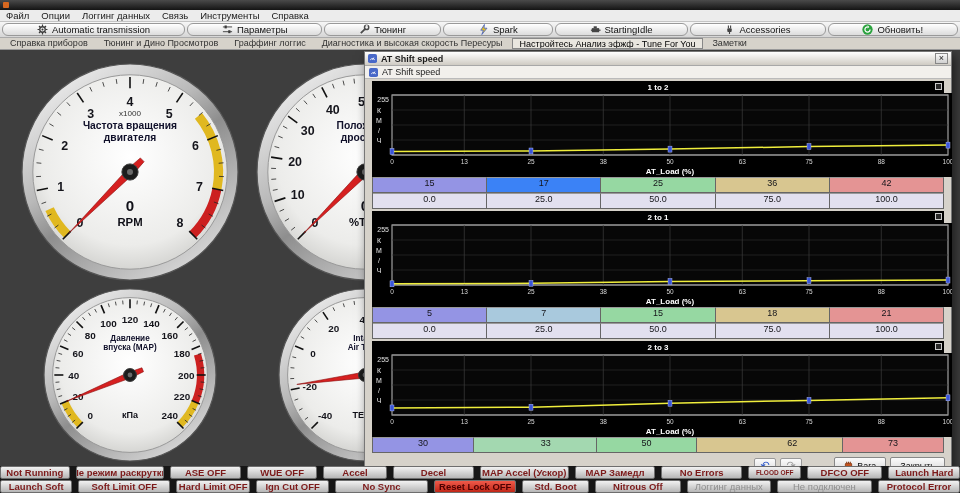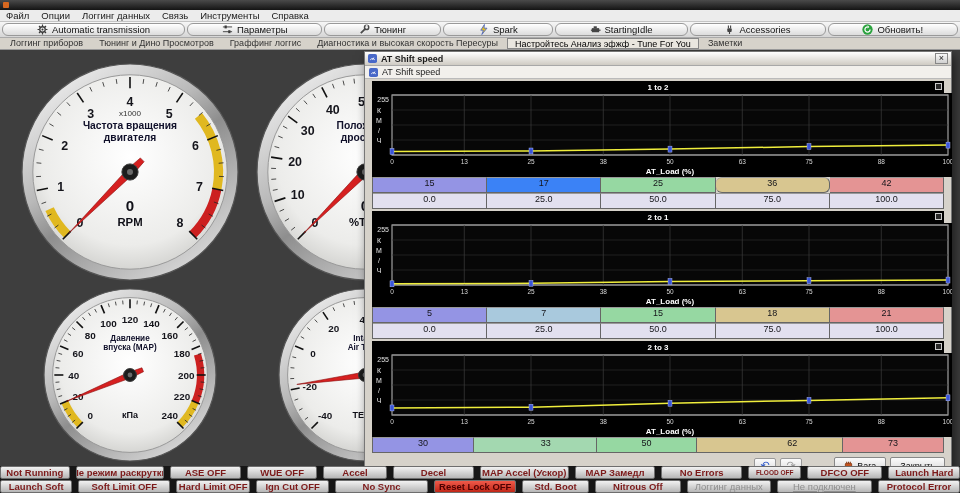--- a/index.html
+++ b/index.html
@@ -165,21 +165,21 @@
         <svg width="11" height="11" viewBox="0 0 12 12">
           <circle cx="6" cy="6" r="5.6" fill="#2ba23e"></circle>
           <path d="M8.8 6 A2.8 2.8 0 1 1 6 3.2" fill="none" stroke="#fff" stroke-width="1.3"></path>
           <polygon points="6,1.4 6,5 8,3.2" fill="#fff"></polygon>
         </svg>
       </span>
       <span>Обновить!</span>
     </div>
   </div>
 <div class="tabsbar" id="tabsbar">
-    <span class="tab">Логгинг приборов</span>
+    <span class="tab">Справка приборов</span>
     <span class="tab">Тюнинг и Дино Просмотров</span>
     <span class="tab">Граффинг логгис</span>
     <span class="tab">Диагностика и высокая скорость Пересуры</span>
     <span class="tab selected">Настройтесь Анализ эфжф - Tune For You</span>
     <span class="tab">Заметки</span>
   </div>
 
 <div class="main" id="main">
   <svg id="dashboard" width="960" height="416" viewBox="0 0 960 416">
     <defs>
@@ -512,21 +512,21 @@
             <rect x="18" y="55.470588235294116" width="4" height="6" fill="#3a55d8" stroke="#c8d2ff" stroke-width="0.4"></rect>
             <rect x="157" y="55" width="4" height="6" fill="#3a55d8" stroke="#c8d2ff" stroke-width="0.4"></rect>
             <rect x="296" y="53.11764705882353" width="4" height="6" fill="#3a55d8" stroke="#c8d2ff" stroke-width="0.4"></rect>
             <rect x="435" y="50.529411764705884" width="4" height="6" fill="#3a55d8" stroke="#c8d2ff" stroke-width="0.4"></rect>
             <rect x="574" y="49.11764705882353" width="4" height="6" fill="#3a55d8" stroke="#c8d2ff" stroke-width="0.4"></rect>
           </svg>
           <div class="bin-row">
             <div class="bin-cell" style="background: rgb(148, 148, 228);">15</div>
             <div class="bin-cell" style="background: #3b82f6;">17</div>
             <div class="bin-cell" style="background: rgb(150, 216, 162);">25</div>
-            <div class="bin-cell" style="background: rgb(216, 198, 144); border-radius: 6px;">36</div>
+            <div class="bin-cell" style="background: rgb(216, 198, 144);">36</div>
             <div class="bin-cell" style="background: rgb(228, 148, 148);">42</div>
           </div>
           <div class="bin-row">
             <div class="bin-cell" style="background: rgb(226, 224, 239);">0.0</div>
             <div class="bin-cell" style="background: rgb(226, 224, 239);">25.0</div>
             <div class="bin-cell" style="background: rgb(226, 224, 239);">50.0</div>
             <div class="bin-cell" style="background: rgb(226, 224, 239);">75.0</div>
             <div class="bin-cell" style="background: rgb(226, 224, 239);">100.0</div>
           </div>
         </div>
@@ -681,16 +681,16 @@
     <div class="status-row">
       <div class="status-cell" style="flex: 1 1 76px;">Launch Soft</div>
       <div class="status-cell" style="flex: 1 1 96px;">Soft Limit OFF</div>
       <div class="status-cell" style="flex: 1 1 78px;">Hard Limit OFF</div>
       <div class="status-cell" style="flex: 1 1 76px;">Ign Cut OFF</div>
       <div class="status-cell" style="flex: 1 1 98px;">No Sync</div>
       <div class="status-cell alert" style="flex: 1 1 86px;">Reset Lock OFF</div>
       <div class="status-cell" style="flex: 1 1 70px;">Std. Boot</div>
       <div class="status-cell" style="flex: 1 1 90px;">Nitrous Off</div>
       <div class="status-cell disabled" style="flex: 1 1 88px;">Логгинг данных</div>
-      <div class="status-cell disabled" style="flex: 1 1 100px; text-decoration: underline;">Не подключен</div>
+      <div class="status-cell disabled" style="flex: 1 1 100px;">Не подключен</div>
       <div class="status-cell" style="flex: 1 1 86px;">Protocol Error</div>
     </div>
   </div>
 
 </body></html>

